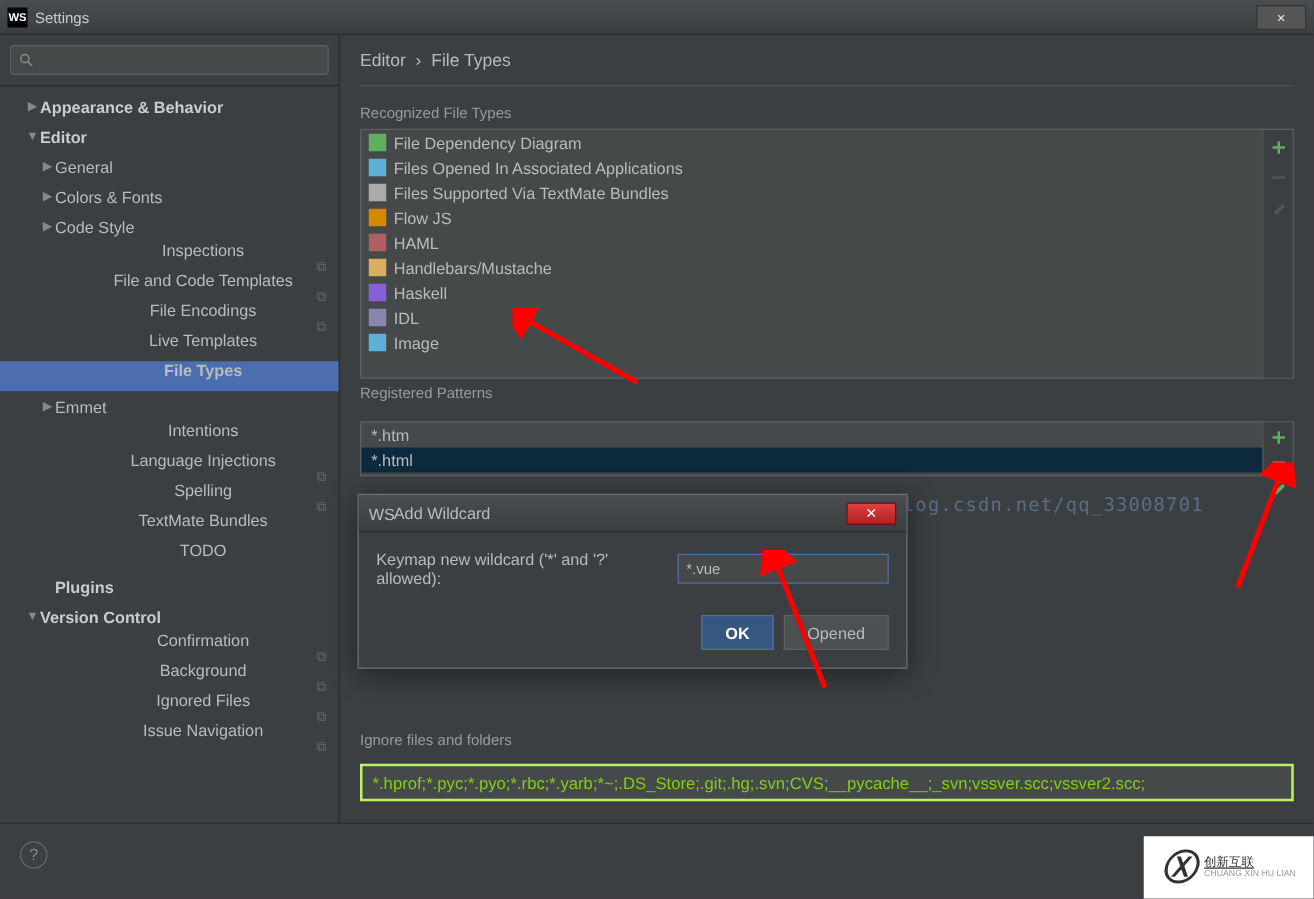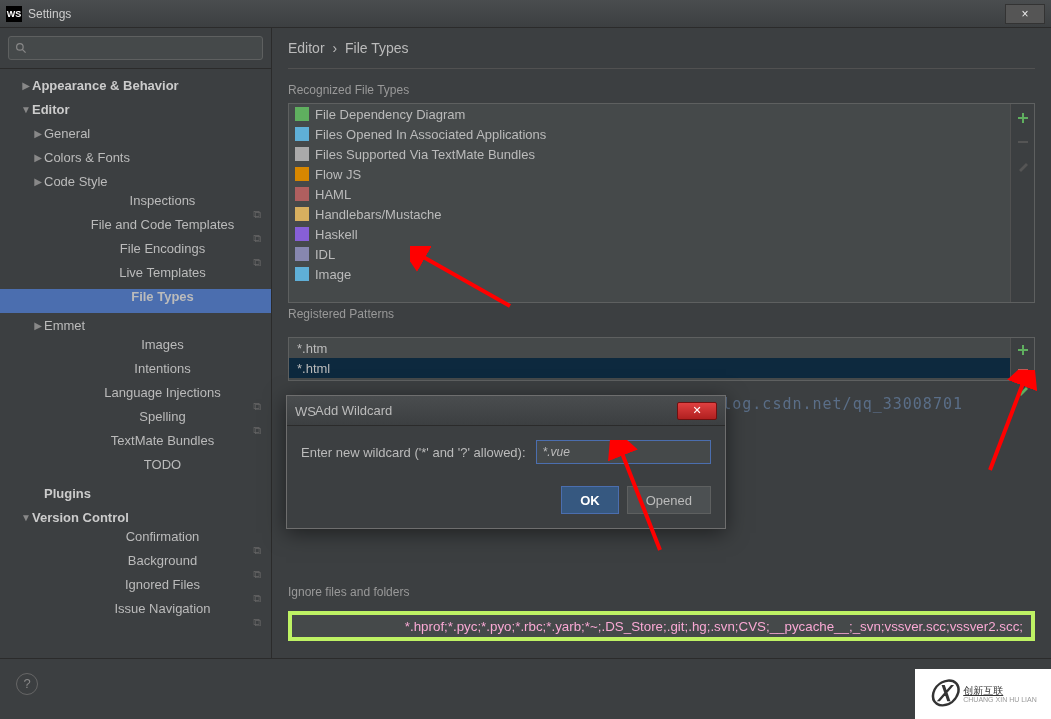--- a/index.html
+++ b/index.html
@@ -44,36 +44,36 @@
 .tool-btn { width: 16px; height: 16px; display: flex; align-items: center; justify-content: center; cursor: pointer; }
 
 .recognized { height: 200px; }
 .patterns { height: 44px; margin-top: 10px; }
 .pattern-item { height: 20px; padding-left: 8px; display: flex; align-items: center; }
 .pattern-item.selected-grey { background: #0d293e; }
 
 .watermark { position: absolute; top: 367px; left: 370px; color: #5a6e88; font-size: 15px; font-family: monospace; letter-spacing: 1px; }
 
 .ignore-section { margin-top: 200px; }
-.ignore-input { width: 100%; height: 30px; background: #45494a; border: 4px solid #bef264; padding: 0 8px; color: #f9a8d4; margin-top: 6px; text-align: right; }
+.ignore-input { width: 100%; height: 30px; background: #45494a; border: 2px solid #bef264; padding: 0 8px; color: #84cc16; margin-top: 6px; }
 
 
 .bottombar { height: 50px; border-top: 1px solid #2b2b2b; display: flex; align-items: center; padding: 0 16px; }
 .help-btn { width: 22px; height: 22px; border-radius: 50%; border: 1px solid #666; color: #888; display: flex; align-items: center; justify-content: center; font-size: 13px; }
 .btn { height: 28px; padding: 0 18px; background: #4c5052; border: 1px solid #5e6060; color: #bbb; display: flex; align-items: center; cursor: pointer; }
 .btn.primary { background: #365880; border-color: #4b6eaf; color: #fff; font-weight: bold; }
 .bottombar .btn-group { margin-left: auto; display: flex; gap: 8px; }
 
 
 .dialog { position: absolute; top: 395px; left: 286px; width: 440px; background: #3c3f41; border: 1px solid #6e6e6e; box-shadow: 0 4px 20px rgba(0,0,0,0.5); }
 .dialog-title { height: 30px; background: linear-gradient(#4a4d4f, #3c3f41); display: flex; align-items: center; padding: 0 8px; border-bottom: 1px solid #2b2b2b; }
 .dialog-title .ws-icon { width: 14px; height: 14px; }
 .dialog-close { margin-left: auto; width: 40px; height: 18px; background: linear-gradient(#e04040, #b02020); border: 1px solid #701010; border-radius: 2px; color: #fff; display: flex; align-items: center; justify-content: center; font-size: 11px; }
 .dialog-body { padding: 14px; display: flex; align-items: center; gap: 10px; }
-.dialog-body input { flex: 1; height: 24px; background: #45494a; border: 1px solid #4b6eaf; padding: 0 6px; color: #bbb; font-size: 12px; font-style: italic; }
+.dialog-body input { flex: 1; height: 24px; background: #45494a; border: 1px solid #4b6eaf; padding: 0 6px; color: #bbb; font-size: 12px; }
 .dialog-footer { padding: 8px 14px 14px; display: flex; justify-content: flex-end; gap: 8px; }
 
 
 .arrow-red { position: absolute; pointer-events: none; }
 
 
 .cx-logo { position: absolute; right: 0; bottom: 0; width: 136px; height: 50px; background: #fff; display: flex; align-items: center; justify-content: center; gap: 6px; }
 .cx-logo .cx-mark { font-size: 28px; font-weight: bold; color: #333; font-style: italic; }
 .cx-logo .cx-text { font-size: 10px; color: #333; line-height: 1; text-decoration: underline; }
 .cx-logo .cx-sub { font-size: 7px; color: #999; }
@@ -143,24 +143,20 @@
         <div class="tree-item indent-2 selected">
           <span class="arrow"></span>
           <span class="label">File Types</span>
         </div>
         <div class="tree-item indent-1">
           <span class="arrow">▶</span>
           <span class="label">Emmet</span>
         </div>
         <div class="tree-item indent-2">
           <span class="arrow"></span>
-          <span class="label">Images</span>
-        </div>
-        <div class="tree-item indent-2">
-          <span class="arrow"></span>
           <span class="label">Intentions</span>
         </div>
         <div class="tree-item indent-2">
           <span class="arrow"></span>
           <span class="label">Language Injections</span>
           <span class="copy-icon">⧉</span>
         </div>
         <div class="tree-item indent-2">
           <span class="arrow"></span>
           <span class="label">Spelling</span>
@@ -315,21 +311,21 @@
   </div>
 </div>
 
 <div class="dialog">
   <div class="dialog-title">
     <span class="ws-icon">WS</span>
     <span style="margin-left:6px;">Add Wildcard</span>
     <div class="dialog-close">✕</div>
   </div>
   <div class="dialog-body">
-    <span>Enter new wildcard ('*' and '?' allowed):</span>
+    <span>Keymap new wildcard ('*' and '?' allowed):</span>
     <input value="*.vue" style="">
   </div>
   <div class="dialog-footer">
     <div class="btn primary">OK</div>
     <div class="btn">Opened</div>
   </div>
 </div>
 
 <svg class="arrow-red" style="top:246px; left:410px;" width="110" height="70">
     <defs>

